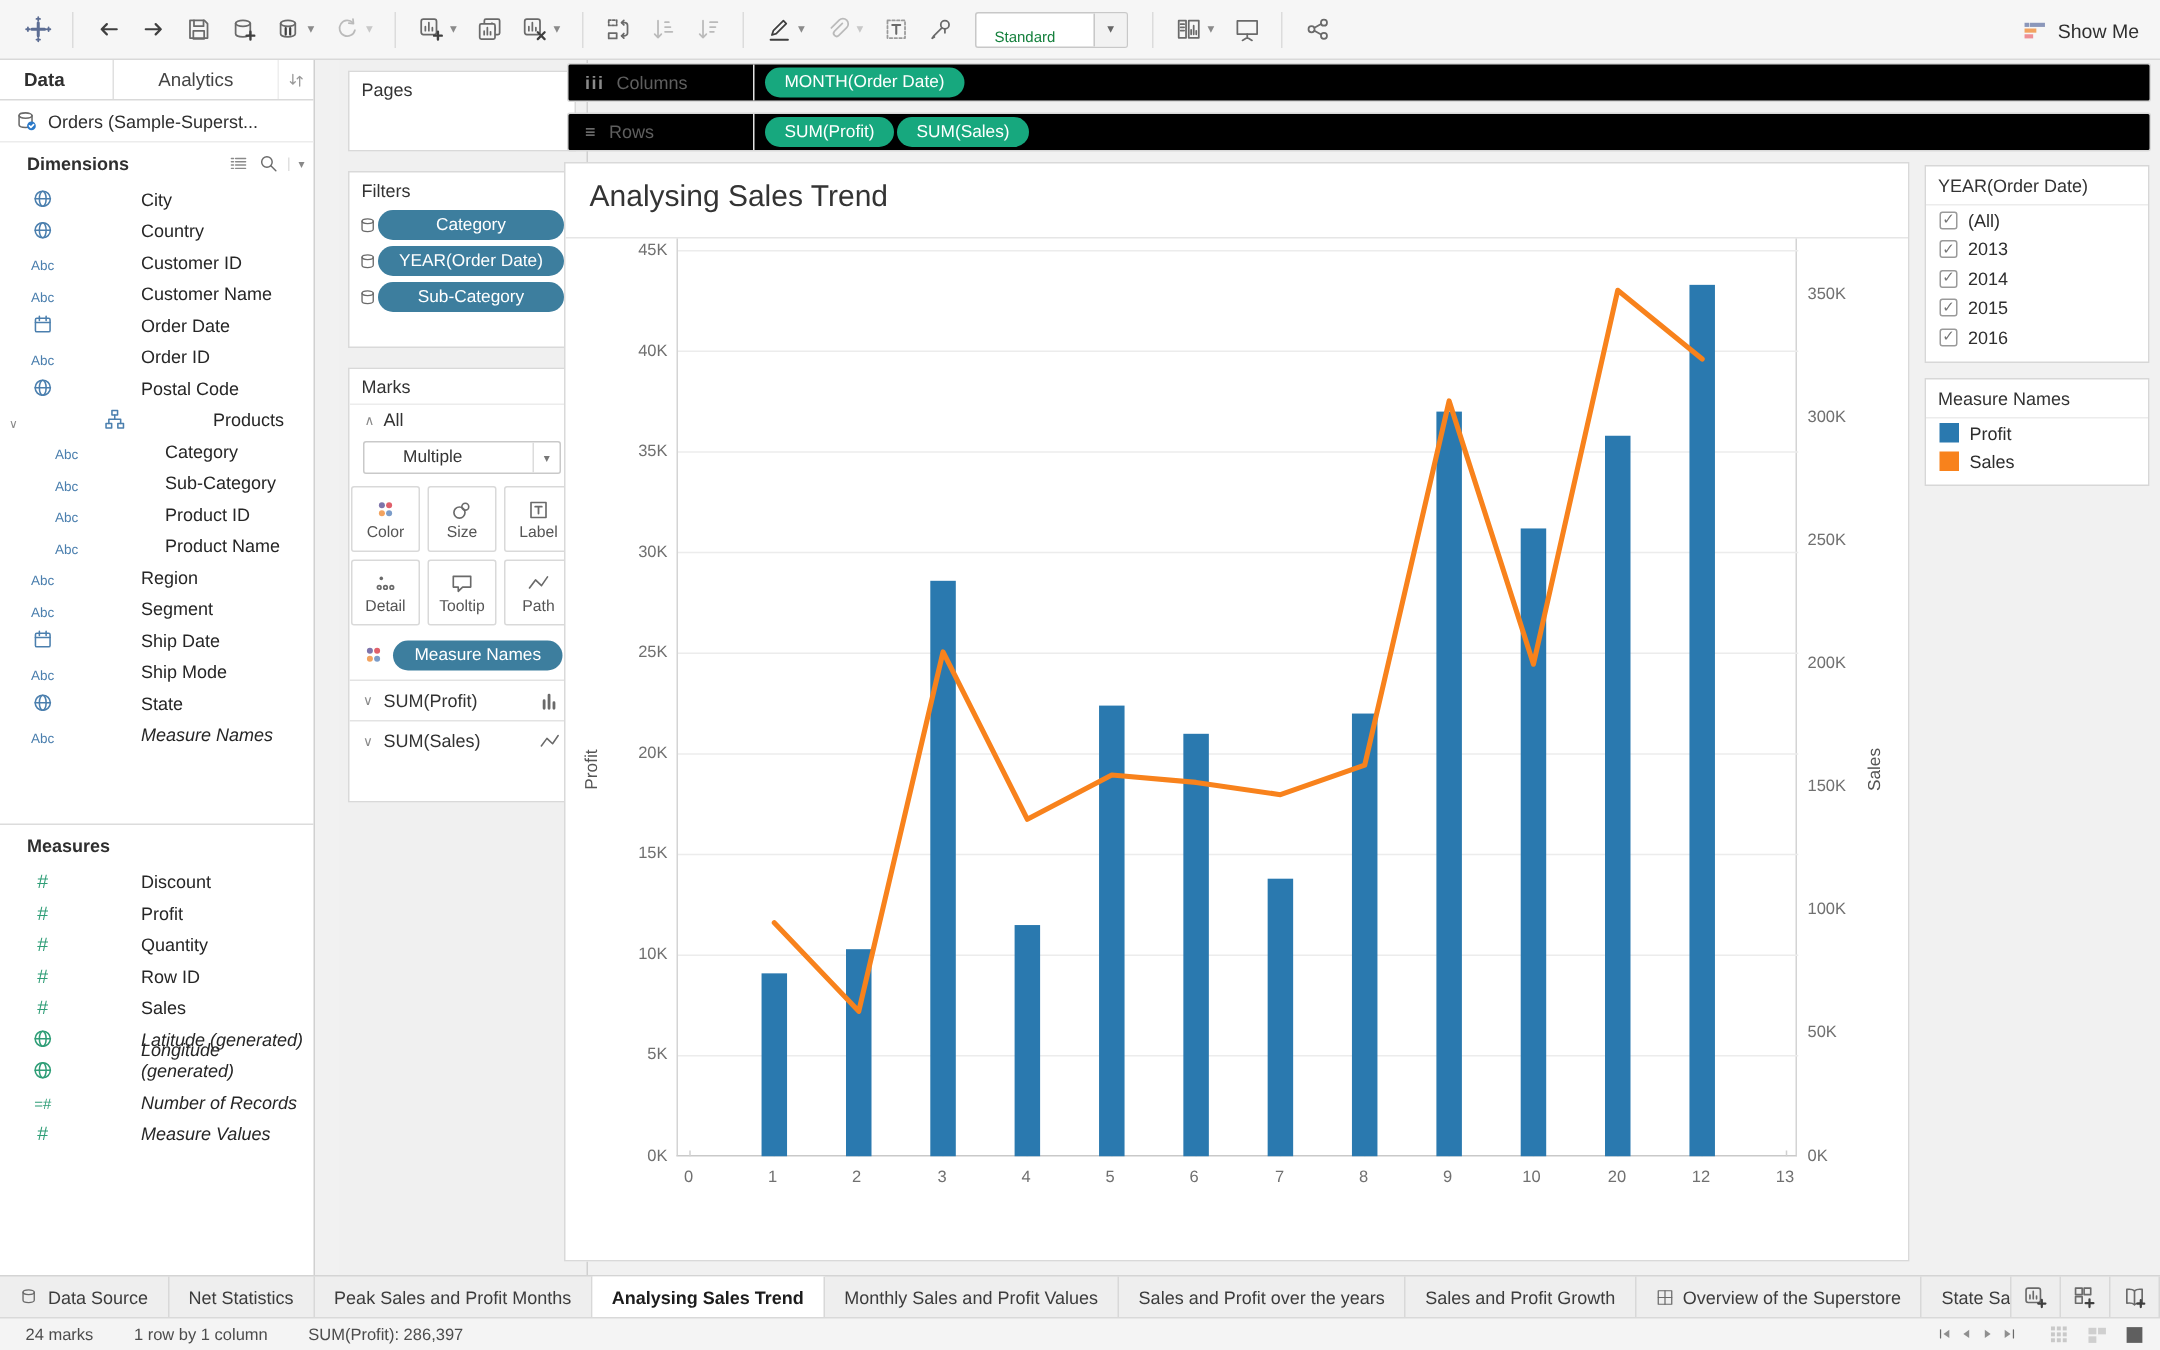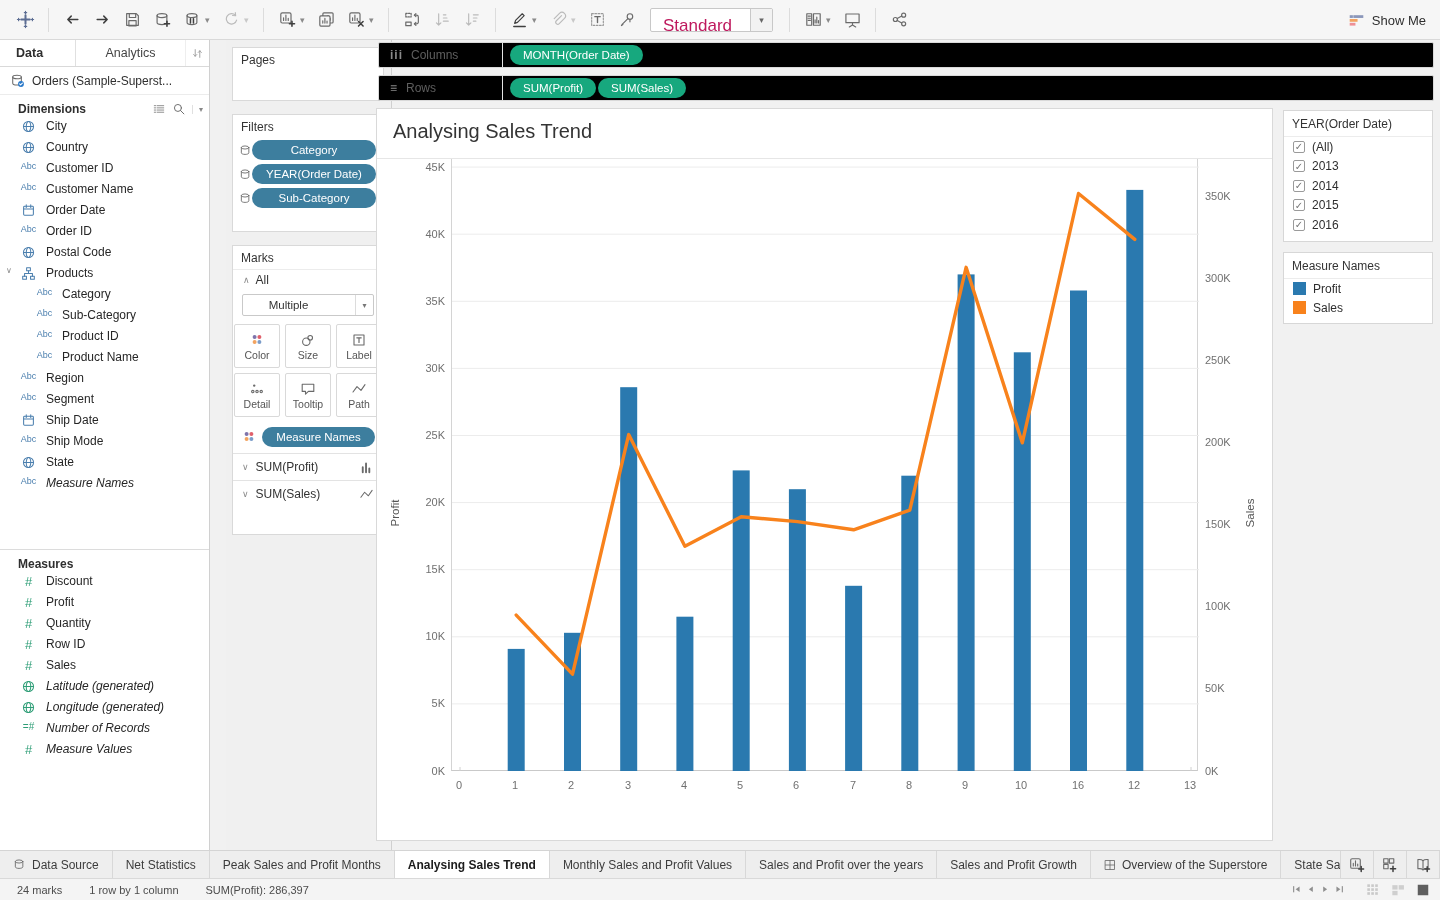--- a/index.html
+++ b/index.html
@@ -8,36 +8,36 @@
   .icon { display:inline-flex; align-items:center; justify-content:center; }
   .icon svg { display:block; }
   .disabled { opacity:.42; }
 
   
   #toolbar { position:absolute; left:0; top:0; width:1440px; height:40px; background:#f6f6f6; border-bottom:1px solid #d9d9d9; display:flex; align-items:center; padding-left:10px; }
   .tb-btn { min-width:26px; height:28px; display:flex; align-items:center; justify-content:center; margin:0 2px; border-radius:3px; }
   .tb-caret { font-size:9px; color:#8a8a8a; width:10px; margin:0 1px 0 -2px; }
   .tb-sep { width:1px; height:24px; background:#dcdcdc; margin:0 8px; }
   .tb-standard { display:flex; align-items:center; height:24px; border:1px solid #c8c8c8; border-radius:2px; background:#fff; margin:0 8px; }
-  .tb-standard .lbl { padding:0 18px 0 12px; font-size:17px; color:#be185d; min-width:78px;margin-top:12px; }
+  .tb-standard .lbl { padding:0 18px 0 12px; font-size:10px; color:#15803d; min-width:78px;margin-top:12px; }
   .tb-standard .car { width:22px; height:100%; border-left:1px solid #c8c8c8; display:flex; align-items:center; justify-content:center; font-size:9px; color:#666; background:#f2f2f2; }
   #show-me { position:absolute; right:14px; top:0; height:40px; display:flex; align-items:center; gap:7px; font-size:13px; color:#2f2f2f; }
 
   
   #datapane { position:absolute; left:0; top:40px; width:210px; height:810px; background:#fff; border-right:1px solid #d0d0d0; display:flex; flex-direction:column; }
   #pane-tabs { display:flex; height:27px; border-bottom:1px solid #d9d9d9; align-items:stretch; flex:0 0 auto; }
   #tab-data { width:76px; display:flex; align-items:center; padding-left:16px; font-weight:bold; font-size:12.5px; border-right:1px solid #e0e0e0; }
   #tab-analytics { flex:1; display:flex; align-items:center; justify-content:center; font-size:12.5px; color:#444; }
   #pane-pin { width:24px; display:flex; align-items:center; justify-content:center; border-left:1px solid #eee; }
   #datasource-row { height:28px; display:flex; align-items:center; gap:7px; padding-left:10px; font-size:12px; border-bottom:1px solid #ececec; flex:0 0 auto; }
   .field-hdr { height:24px; display:flex; align-items:center; padding:6px 6px 2px 18px; flex:0 0 auto; }
   .field-hdr .t { font-weight:bold; font-size:12px; flex:1; }
   .field-hdr .hic { display:flex; align-items:center; gap:6px; color:#888; }
   .field-list { flex:0 0 auto; }
-  .frow { height:21px; display:flex; align-items:flex-start; padding-left:20px; font-size:12px; color:#262626; }
+  .frow { height:21px; display:flex; align-items:flex-end; padding-left:20px; font-size:12px; color:#262626;gap:48px; }
   .frow.child { padding-left:36px; }
   .frow .fic { width:17px; display:flex; justify-content:center; margin-right:9px; flex:0 0 auto; }
   .frow .exp { width:12px; margin-left:-14px; margin-right:2px; color:#8a8a8a; font-size:8px; }
   .frow.italic .flbl { font-style:italic; }
   .abc-g { font-size:9px; color:#4b7fae; letter-spacing:0; }
   .hash-g { font-size:13px; color:#2f9e77; font-weight:400; }
   .eqhash-g { font-size:10px; color:#2f9e77; }
   #measures-block { border-top:1px solid #dcdcdc; margin-top:52px; }
 
   
@@ -801,21 +801,21 @@
       <div class="tick x" style="left: 123px; top: 670px;">1</div>
       <div class="tick x" style="left: 179px; top: 670px;">2</div>
       <div class="tick x" style="left: 236px; top: 670px;">3</div>
       <div class="tick x" style="left: 292px; top: 670px;">4</div>
       <div class="tick x" style="left: 348px; top: 670px;">5</div>
       <div class="tick x" style="left: 404px; top: 670px;">6</div>
       <div class="tick x" style="left: 461px; top: 670px;">7</div>
       <div class="tick x" style="left: 517px; top: 670px;">8</div>
       <div class="tick x" style="left: 573px; top: 670px;">9</div>
       <div class="tick x" style="left: 629px; top: 670px;">10</div>
-      <div class="tick x" style="left: 686px; top: 670px;">16</div>
+      <div class="tick x" style="left: 686px; top: 670px;">20</div>
       <div class="tick x" style="left: 742px; top: 670px;">12</div>
       <div class="tick x" style="left: 798px; top: 670px;">13</div>
     </div>
   <div class="axis-title" id="profit-axis-label">Profit</div>
   <div class="axis-title" id="sales-axis-label">Sales</div>
 </div>
 
 <div class="rcard" id="year-card">
   <div class="rtitle">YEAR(Order Date)</div>
   <div id="year-options">

